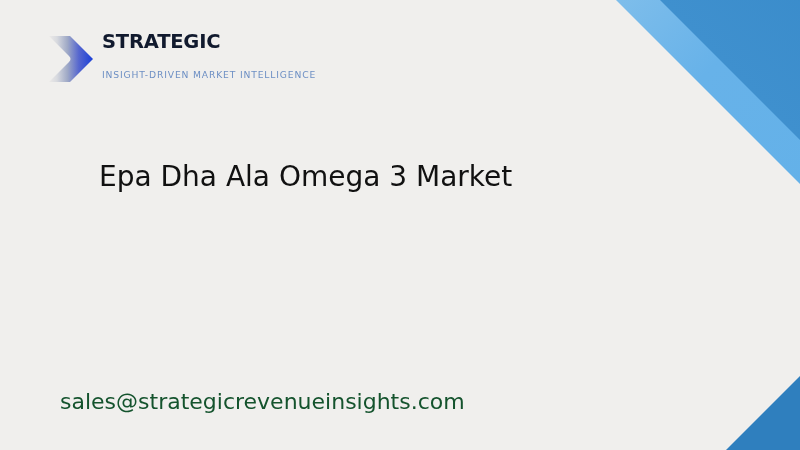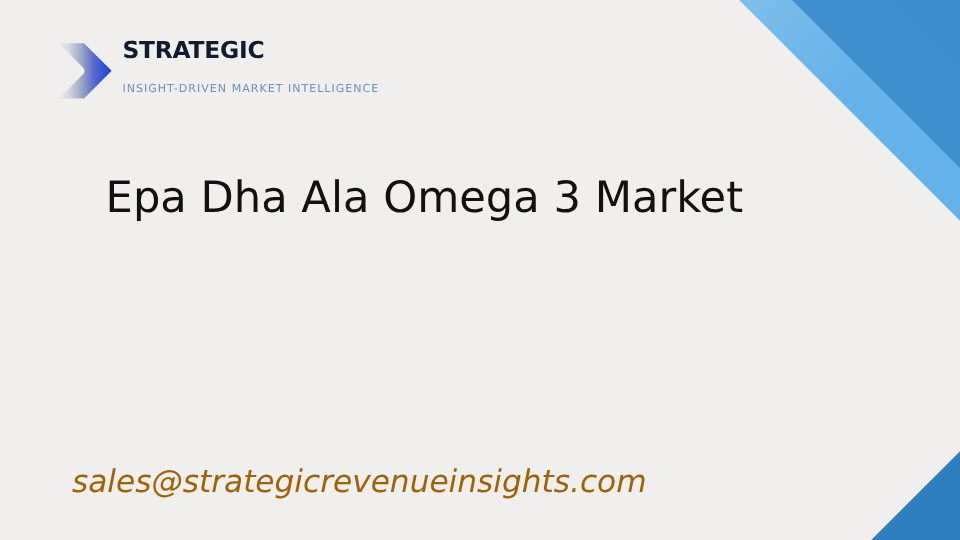--- a/index.html
+++ b/index.html
@@ -168,34 +168,33 @@
     display: block;
   }
 
   
   .headline {
     position: absolute;
     left: 88px;
     top: 146px;
     width: 560px;
     color: #111111;
-    font-size: 36px;
+    font-size: 28px;
     line-height: 40px;
     font-weight: normal;
-    margin: 0;
+    margin: 11px;
   }
   .contact {
     position: absolute;
     left: 60px;
     top: 388px;
-    color: #a16207;
-    font-size: 26px;
+    color: #14532d;
+    font-size: 22px;
     line-height: 28px;
     white-space: nowrap;
-    font-style: italic;
   }
 </style>
 </head>
 <body>
 
 <div class="slide">
 
   <div class="decor">
     <div class="band band-thin"></div>
     <div class="band band-upper"></div>

